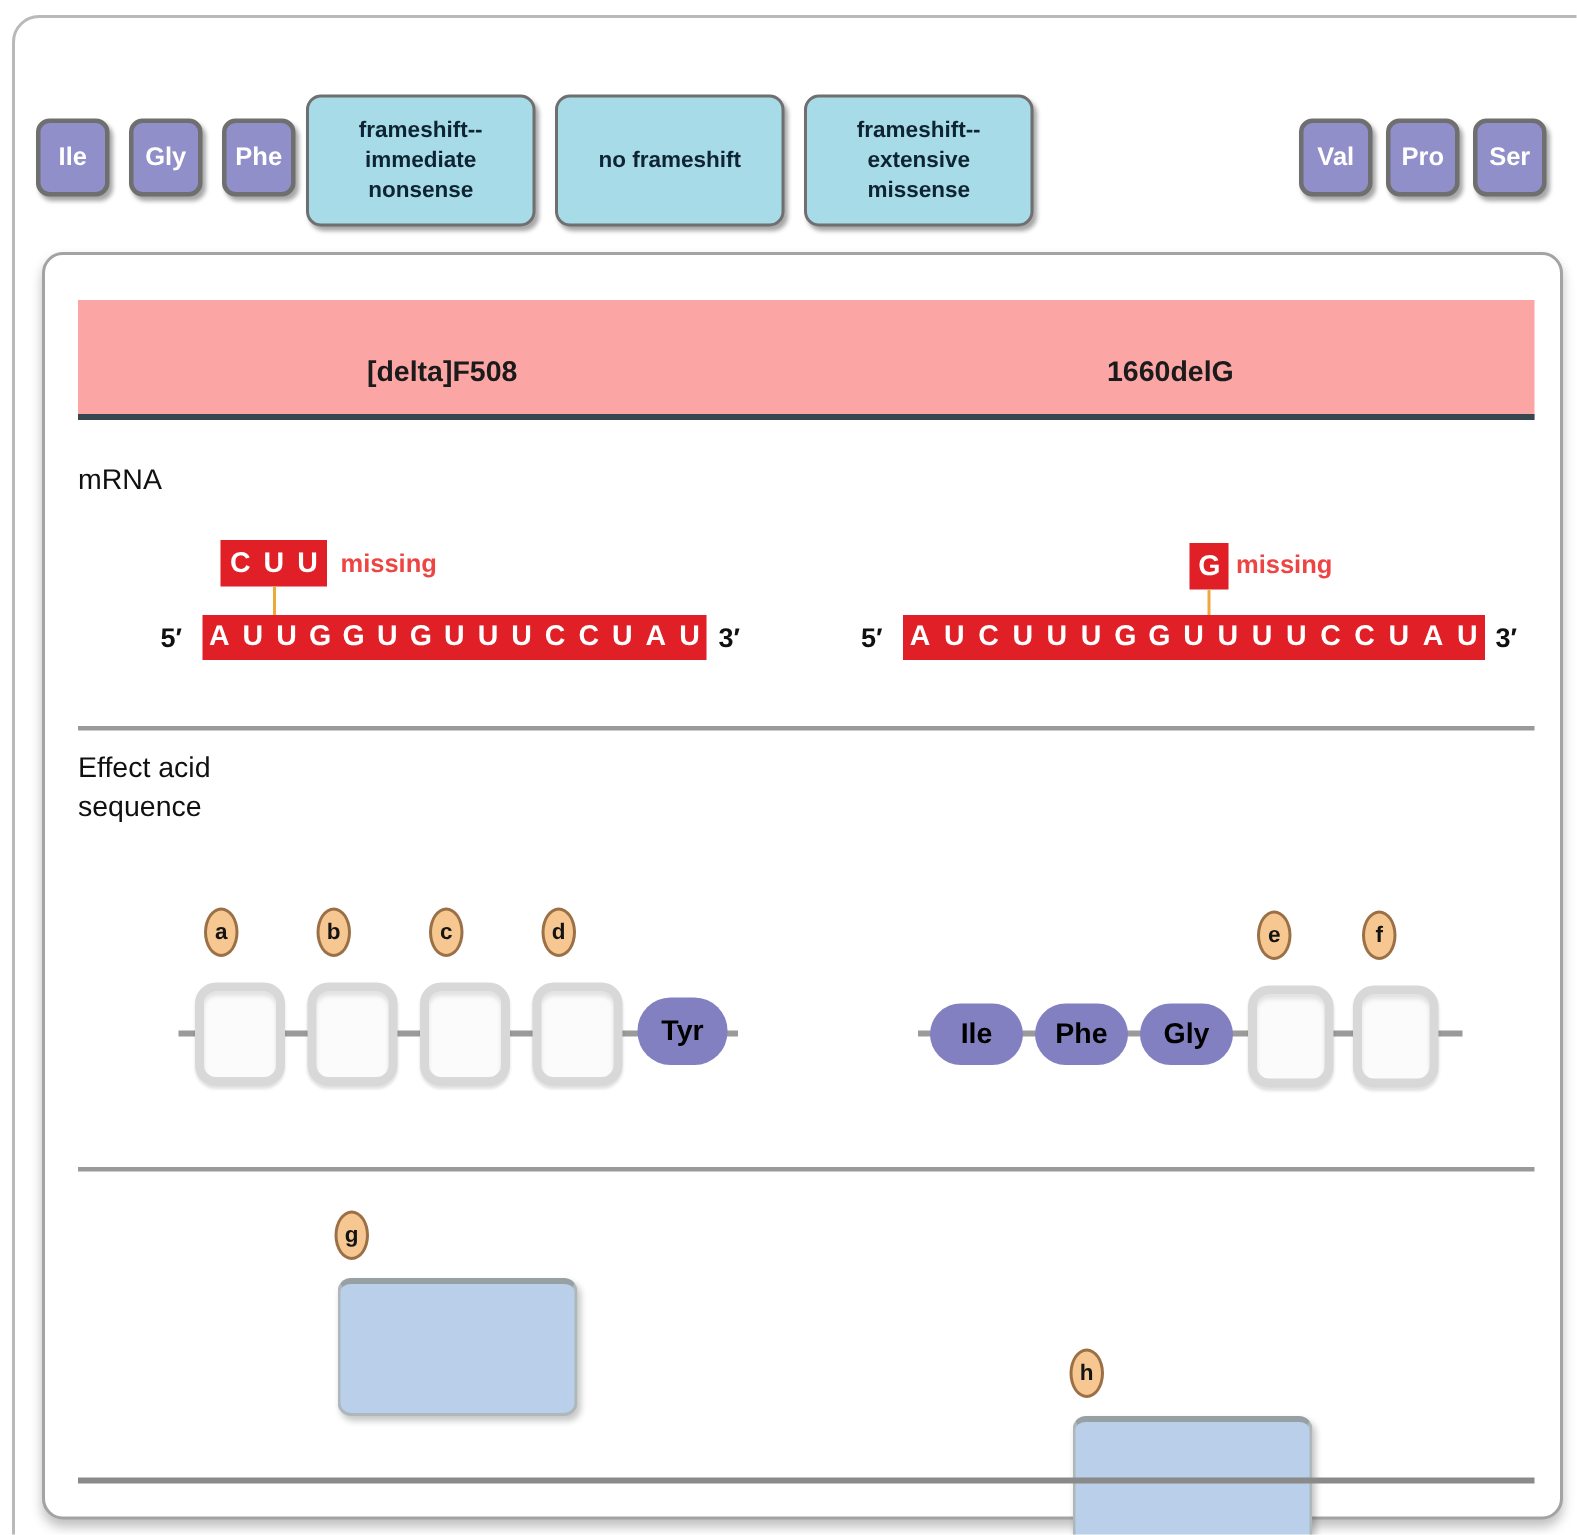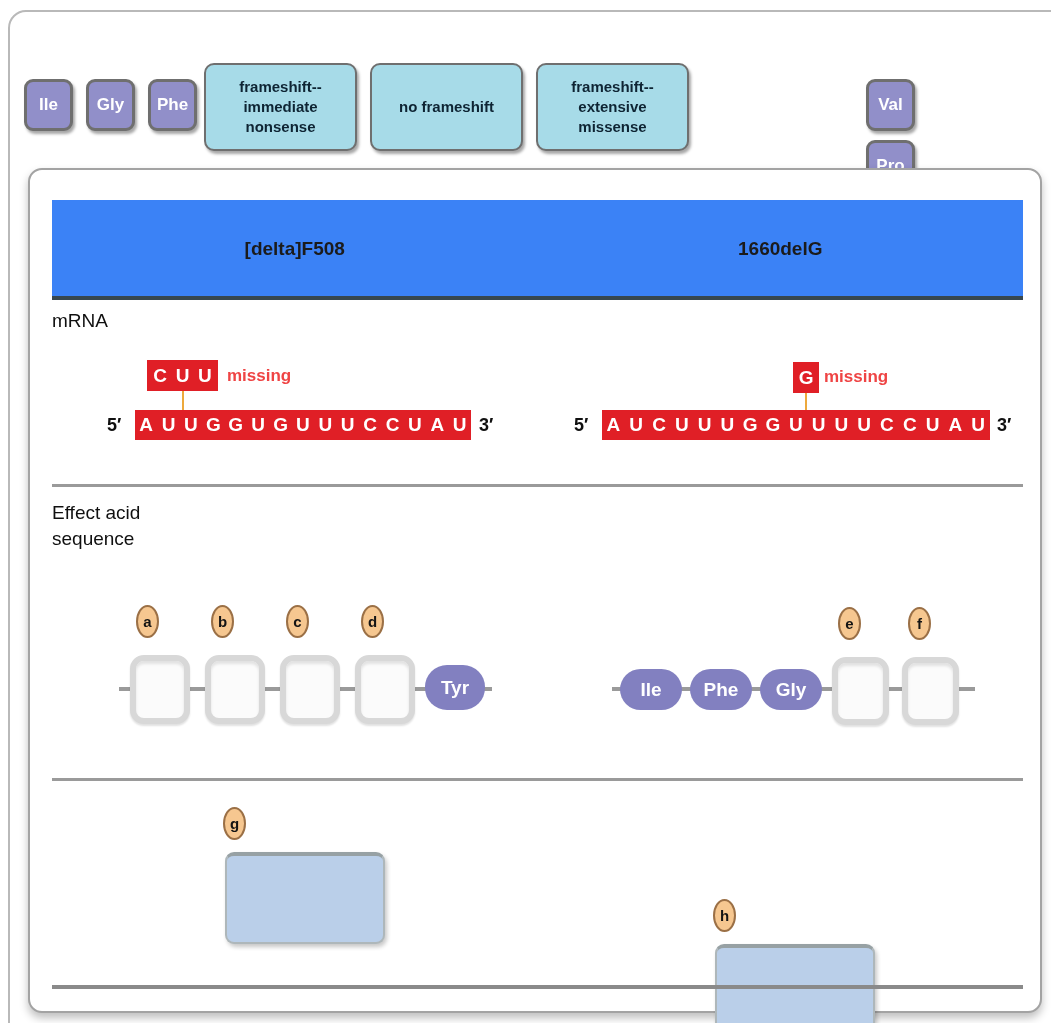--- a/index.html
+++ b/index.html
@@ -16,21 +16,21 @@
   .outer-frame {
     left: 8px; top: 10px; width: 1130px; height: 1100px;
     border: 2px solid #b9b9b9; border-radius: 18px;
     pointer-events: none;
   }
 
   
   .tray-group { display: flex; }
   .tray-left  { left: 24px;  top: 79px;  gap: 13px; }
   .tray-cat   { left: 204px; top: 63px;  gap: 13px; }
-  .tray-right { left: 866px; top: 79px;  gap: 9px; flex-direction: column; }
+  .tray-right { left: 866px; top: 79px;  gap: 9px; }
 
   .chip-amino {
     width: 49px; height: 52px;
     background: #918fc9;
     border: 3px solid #6f6f6f; border-radius: 9px;
     color: #ffffff; font-weight: bold; font-size: 17px;
     display: flex; align-items: center; justify-content: center;
     box-shadow: 2px 3px 3px rgba(0,0,0,.35);
     cursor: pointer;
   }
@@ -46,22 +46,22 @@
   }
 
   
   .panel {
     left: 28px; top: 168px; width: 1014px; height: 845px;
     border: 2px solid #a3a3a3; border-radius: 14px;
     background: #ffffff;
     box-shadow: 0 5px 8px rgba(0,0,0,.25);
   }
   .band {
-    left: 22px; top: 30px; width: 971px; height: 100px;
-    background: #3b82f6;
+    left: 22px; top: 30px; width: 971px; height: 80px;
+    background: #fca5a5;
     border-bottom: 4px solid #37474f;
   }
   .col-title {
     position: absolute; top: 38px; width: 50%;
     text-align: center; font-weight: bold; font-size: 19px; color: #1b1b1b;
   }
   .col-title.l { left: 0; }
   .col-title.r { left: 50%; }
 
   .row-label { font-weight: normal; font-size: 19px; color: #101010; line-height: 1.35; }
@@ -126,21 +126,21 @@
   .badge {
     position: absolute; top: -50px; left: 6px;
     width: 23px; height: 33px;
     background: #f6c790;
     border: 2px solid #9b7046; border-radius: 50%;
     color: #141414; font-weight: bold; font-size: 15px;
     display: flex; align-items: center; justify-content: center;
   }
 
   .residue {
-    background: #8280c0; color: #ffffff;
+    background: #8280c0; color: #000000;
     font-weight: bold; font-size: 19px;
     display: flex; align-items: center; justify-content: center; border-radius: 22px;
   }
   .res-tyr { left: 395px; top: 495px; width: 60px; height: 45px; }
   .residues-row { left: 590px; top: 499px; display: flex; gap: 8px; }
   .residues-row .residue { width: 62px; height: 41px; }
 
   
   .effect-unit { position: relative; }
   .eff-l { left: 195px; top: 682px; }

